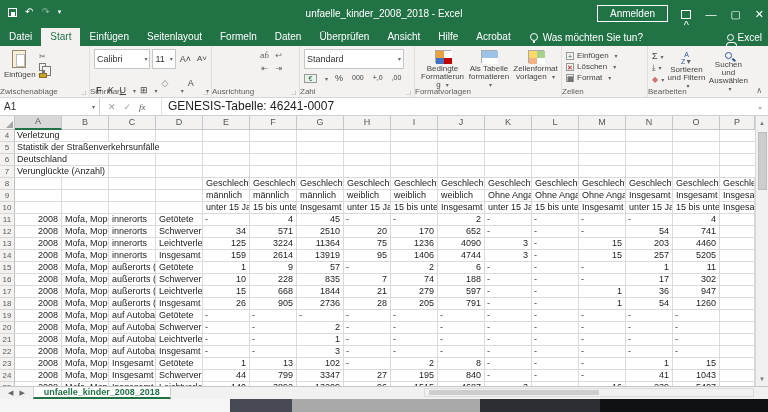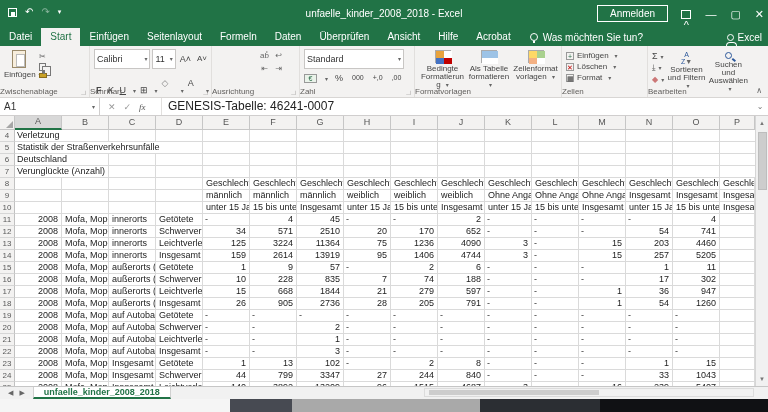--- a/index.html
+++ b/index.html
@@ -677,26 +677,26 @@
         <div class="row">
           <div class="c rh">24</div>
           <div class="c num">2008</div>
           <div class="c txt">Mofa, Mope</div>
           <div class="c txt">Insgesamt</div>
           <div class="c txt">Schwerverlet</div>
           <div class="c num">44</div>
           <div class="c num">799</div>
           <div class="c num">3347</div>
           <div class="c num">27</div>
-          <div class="c num">244</div>
+          <div class="c num">195</div>
           <div class="c num">840</div>
           <div class="c dash">-</div>
           <div class="c dash">-</div>
           <div class="c dash">-</div>
-          <div class="c num">33</div>
+          <div class="c num">41</div>
           <div class="c num">1043</div>
           <div class="c txt" style="width: 35px;"></div>
         </div>
         <div class="row partial">
           <div class="c rh">25</div>
           <div class="c num">2008</div>
           <div class="c txt">Mofa, Mope</div>
           <div class="c txt">Insgesamt</div>
           <div class="c txt">Leichtverletz</div>
           <div class="c num">140</div>

